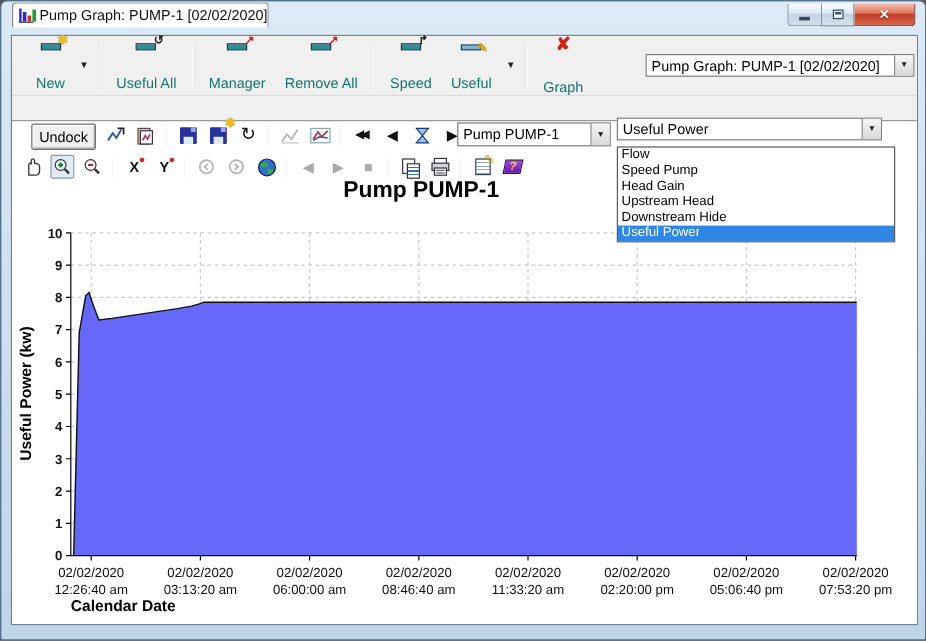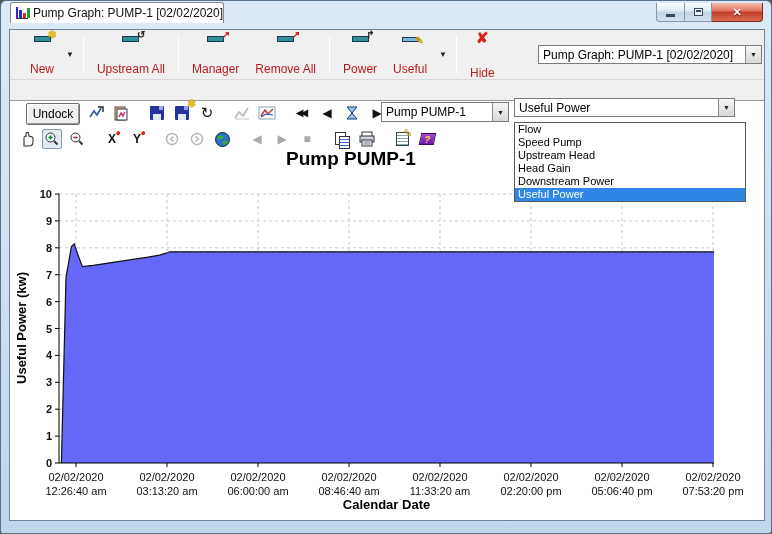--- a/index.html
+++ b/index.html
@@ -33,21 +33,21 @@
   .glyph-close { color:#fff; font-size:11px; font-weight:bold; text-shadow:0 1px 1px #5a1408; }
   
   .client { position:absolute; left:8px; top:28px; width:756px; height:492px;
     background:#f0f0f0; border:1px solid #70849a; }
   .content-bg { position:absolute; left:9px; top:100px; width:754px; height:419px; background:#ffffff; }
   
   .toolbar1 { position:absolute; left:9px; top:29px; width:754px; height:50px;
     background:#f0f0f0; border-bottom:1px solid #d9d9d9; display:flex; align-items:center; padding-left:12px; }
   .tb1-btn { display:flex; flex-direction:column; align-items:center; justify-content:center;
     height:44px; padding:0 7px; border:1px solid transparent; border-radius:2px; cursor:default; }
-  .tb1-btn .lbl { font-size:12px; color:#b91c1c; margin-top:20px; white-space:nowrap; }
+  .tb1-btn .lbl { font-size:12px; color:#0f766e; margin-top:20px; white-space:nowrap; }
   .drop-arrow { font-size:8px; color:#222; padding:0 4px; align-self:center; }
   .vsep1 { width:1px; height:38px; background:#c8c8c8; border-right:1px solid #ffffff; margin:0 5px; }
   .tbl-ico { position:relative; width:17px; height:14px; margin-top:2px;
     border:1px solid #1d3a52;
     background:
       linear-gradient(#2e8f96,#2e8f96) 0 0/100% 4px no-repeat,
       repeating-linear-gradient(to right, transparent 0 4px, #6b86a0 4px 5px),
       repeating-linear-gradient(to bottom, transparent 0 3px, #6b86a0 3px 4px),
       #eef6f8; }
   .badge { position:absolute; top:-7px; right:-7px; font-size:10px; font-weight:bold; line-height:10px; }
@@ -106,21 +106,21 @@
   
   .ddlist { position:absolute; left:513px; top:121px; width:232px; background:#fff;
     border:1px solid #5a5a5a; z-index:20; font-size:11px; }
   .ddlist li { list-style:none; height:13px; line-height:13px; padding-left:3px; color:#000; white-space:nowrap; }
   .ddlist li.sel { background:#2e86e5; color:#fff; }
   
   .chart-title { position:absolute; left:0; top:147px; width:700px; text-align:center;
     font-size:19px; font-weight:bold; color:#000; z-index:1; }
   .ylabel { position:absolute; left:-86px; top:319px; width:214px; height:16px; text-align:center;
     font-size:13px; font-weight:bold; color:#000; transform:rotate(-90deg); z-index:1; }
-  .xlabel { position:absolute; left:58px; top:496px; width:655px; text-align:center;
+  .xlabel { position:absolute; left:58px; top:496px; width:655px; 
     font-size:13px; font-weight:bold; color:#000; z-index:1; }
   #chart { position:absolute; left:0; top:150px; z-index:1; }
 </style>
 </head>
 <body>
 
 <div class="window">
 
   <div class="titlebar">
     <div class="app-icon">
@@ -152,53 +152,53 @@
           <span class="badge star">✱</span>
         </span>
       <span class="lbl">New</span>
     </div>
     <span class="drop-arrow">▼</span>
     <span class="vsep1"></span>
     <div class="tb1-btn">
       <span class="tbl-ico">
           <span class="badge blk">↺</span>
         </span>
-      <span class="lbl">Upstream All</span>
+      <span class="lbl">Useful All</span>
     </div>
     <span class="vsep1"></span>
     <div class="tb1-btn">
       <span class="tbl-ico">
           <span class="badge red">↗</span>
         </span>
       <span class="lbl">Manager</span>
     </div>
     <div class="tb1-btn">
       <span class="tbl-ico">
           <span class="badge red">↗</span>
         </span>
       <span class="lbl">Remove All</span>
     </div>
     <span class="vsep1"></span>
     <div class="tb1-btn">
       <span class="tbl-ico">
           <span class="badge blk">↱</span>
         </span>
-      <span class="lbl">Power</span>
+      <span class="lbl">Speed</span>
     </div>
     <div class="tb1-btn">
       <span class="win-ico">
           <span class="badge">✎</span>
         </span>
       <span class="lbl">Useful</span>
     </div>
     <span class="drop-arrow">▼</span>
     <span class="vsep1"></span>
     <div class="tb1-btn">
       <span class="hide-ico">✘</span>
-      <span class="lbl">Hide</span>
+      <span class="lbl">Graph</span>
     </div>
   </div>
 
   <div class="combo" style="left:537px; top:44px; width:224px; height:19px;">
     <span class="txt">Pump Graph: PUMP-1 [02/02/2020]</span>
     <span class="cbtn">▼</span>
   </div>
 
   <div class="tabstrip"></div>
   <div class="tab">
@@ -277,23 +277,23 @@
     <span class="cbtn">▼</span>
   </div>
 
   <div class="combo" style="left:513px; top:97px; width:221px; height:19px; z-index:4;">
     <span class="txt">Useful Power</span>
     <span class="cbtn">▼</span>
   </div>
   <ul class="ddlist" id="series-list">
       <li>Flow</li>
       <li>Speed Pump</li>
+      <li>Head Gain</li>
       <li>Upstream Head</li>
-      <li>Head Gain</li>
-      <li>Downstream Power</li>
+      <li>Downstream Hide</li>
       <li class="sel">Useful Power</li>
     </ul>
 
   <div class="icons-row row3">
     <span class="ic">
       <svg width="18" height="18">
           <path d="M6,16 L6,8 Q6,6 7.4,6 L8,6.4 L8,4 Q8,2.4 9.4,2.4 Q10.8,2.4 10.8,4 L10.8,6 L13.4,6.6 Q15,7 15,9 L15,12 Q15,16 11,16 Z" fill="#fdfdfd" stroke="#333" stroke-width="1.1"></path>
         </svg>
     </span>
     <span class="ic pressed">

